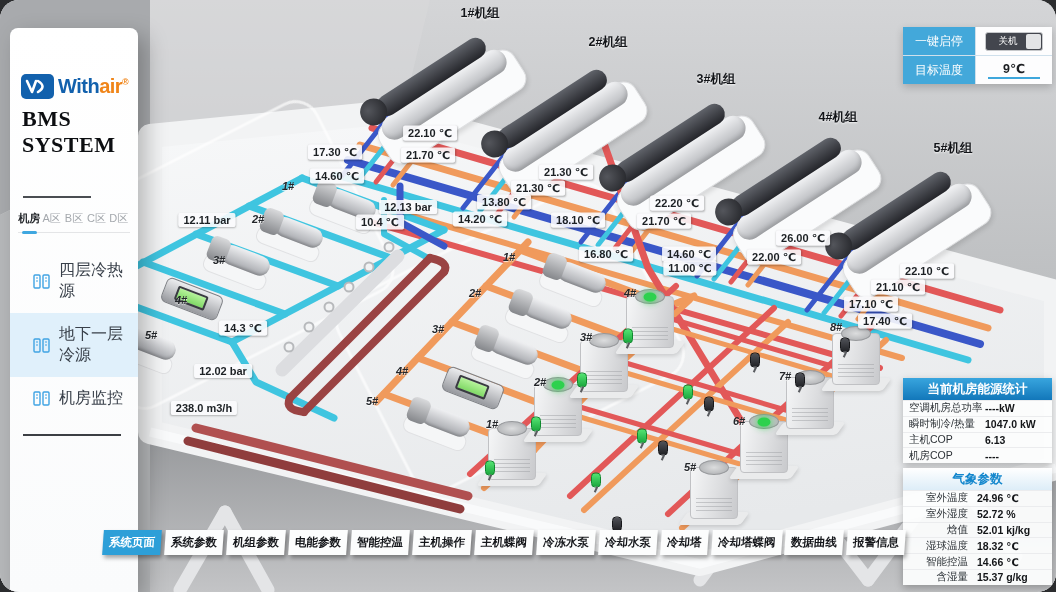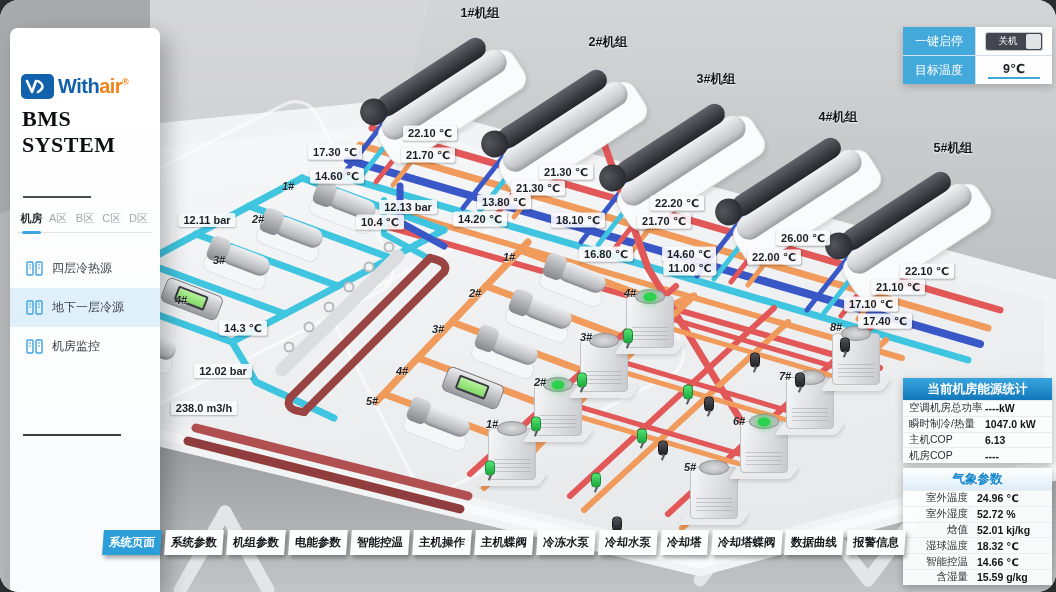--- a/index.html
+++ b/index.html
@@ -58,36 +58,36 @@
   .tower.on .tw-fan::after{content:"";position:absolute;left:50%;top:50%;transform:translate(-50%,-50%);
         width:13px;height:9px;border-radius:50%;background:#2ed14e;box-shadow:0 0 7px 1px rgba(46,209,78,.9);}
 
   
   .valve{position:absolute;width:10px;height:15px;border-radius:4px;transform:translate(-50%,-50%);pointer-events:auto;}
   .valve::after{content:"";position:absolute;left:50%;top:100%;width:2px;height:6px;background:#5a5c60;transform:translateX(-50%) rotate(25deg);}
   .valve.green{background:linear-gradient(#53e472,#1ca83e);border:1px solid #0f8a2e;}
   .valve.dark{background:linear-gradient(#505258,#212226);border:1px solid #17181b;}
 
   
-  .sidebar{position:absolute;left:10px;top:28px;width:150px;height:564px;border-radius:8px 8px 0 0;
+  .sidebar{position:absolute;left:10px;top:28px;width:128px;height:564px;border-radius:8px 8px 0 0;
         background:linear-gradient(#ffffff,#fafbfc);box-shadow:8px 8px 22px rgba(0,0,0,.25);}
   .logo-row{display:flex;align-items:center;gap:4px;margin:46px 0 0 11px;}
   .logo-mark{width:33px;height:25px;background:#1261ad;border-radius:5px;display:flex;align-items:center;justify-content:center;flex:none;}
   .logo-text{font-size:20px;font-weight:800;letter-spacing:-.5px;}
   .lt-blue{color:#1261ad;} .lt-orange{color:#f08519;}
   .lt-reg{color:#f08519;font-size:9px;font-weight:700;vertical-align:super;}
   .bms{margin:7px 0 0 12px;font-family:"Liberation Serif","DejaVu Serif",serif;font-weight:700;
        font-size:22px;letter-spacing:.5px;color:#0c0e11;}
   .side-div{margin:38px 0 0 13px;width:68px;height:2px;background:#4a4d52;}
   .side-tabs{display:flex;margin:9px 8px 0 8px;border-bottom:1px solid #e4e5e7;}
   .side-tab{flex:1;text-align:center;font-size:11px;color:#a4a8ad;padding:4px 0 6px;position:relative;cursor:pointer;}
   .side-tab.active{color:#26292d;font-weight:700;}
   .side-tab.active::after{content:"";position:absolute;left:16%;right:16%;bottom:-2px;height:3px;background:#3fa7e0;border-radius:2px;}
   .menu{margin-top:16px;}
-  .menu-item{display:flex;align-items:center;gap:9px;padding:11px 0 11px 16px;font-size:12px;color:#39404a;cursor:pointer;}
+  .menu-item{display:flex;align-items:center;gap:9px;padding:11px 0 11px 23px;font-size:16px;color:#39404a;cursor:pointer;}
   .menu-item.active{background:#e0f0fb;}
   .menu-item .mi-icon{width:17px;height:15px;flex:none;display:flex;}
   .side-foot{position:absolute;top:406px;left:13px;width:98px;height:2px;background:#3c3f44;}
 
   
   .controls{position:absolute;right:4px;top:27px;width:149px;display:grid;grid-template-columns:72px 1fr;
         gap:1px;background:#cfe0ec;box-shadow:0 3px 8px rgba(0,0,0,.2);}
   .c-label{background:#43a8da;color:#fff;font-size:12px;height:28px;display:flex;align-items:center;justify-content:center;}
   .c-value{background:#fdfdfe;height:28px;display:flex;align-items:center;justify-content:center;}
   .toggle{position:relative;width:58px;height:19px;border:1px solid #c6c8cb;border-radius:3px;background:#43464e;
@@ -585,21 +585,21 @@
         <div class="p-row">
           <span class="k">湿球温度</span>
           <span class="v">18.32 ℃</span>
         </div>
         <div class="p-row">
           <span class="k">智能控温</span>
           <span class="v">14.66 ℃</span>
         </div>
         <div class="p-row">
           <span class="k">含湿量</span>
-          <span class="v">15.59 g/kg</span>
+          <span class="v">15.37 g/kg</span>
         </div>
       </div>
   </section>
 
   <nav class="tabs">
 
   <div class="tab active">系统页面</div>
       <div class="tab">系统参数</div>
       <div class="tab">机组参数</div>
       <div class="tab">电能参数</div>

